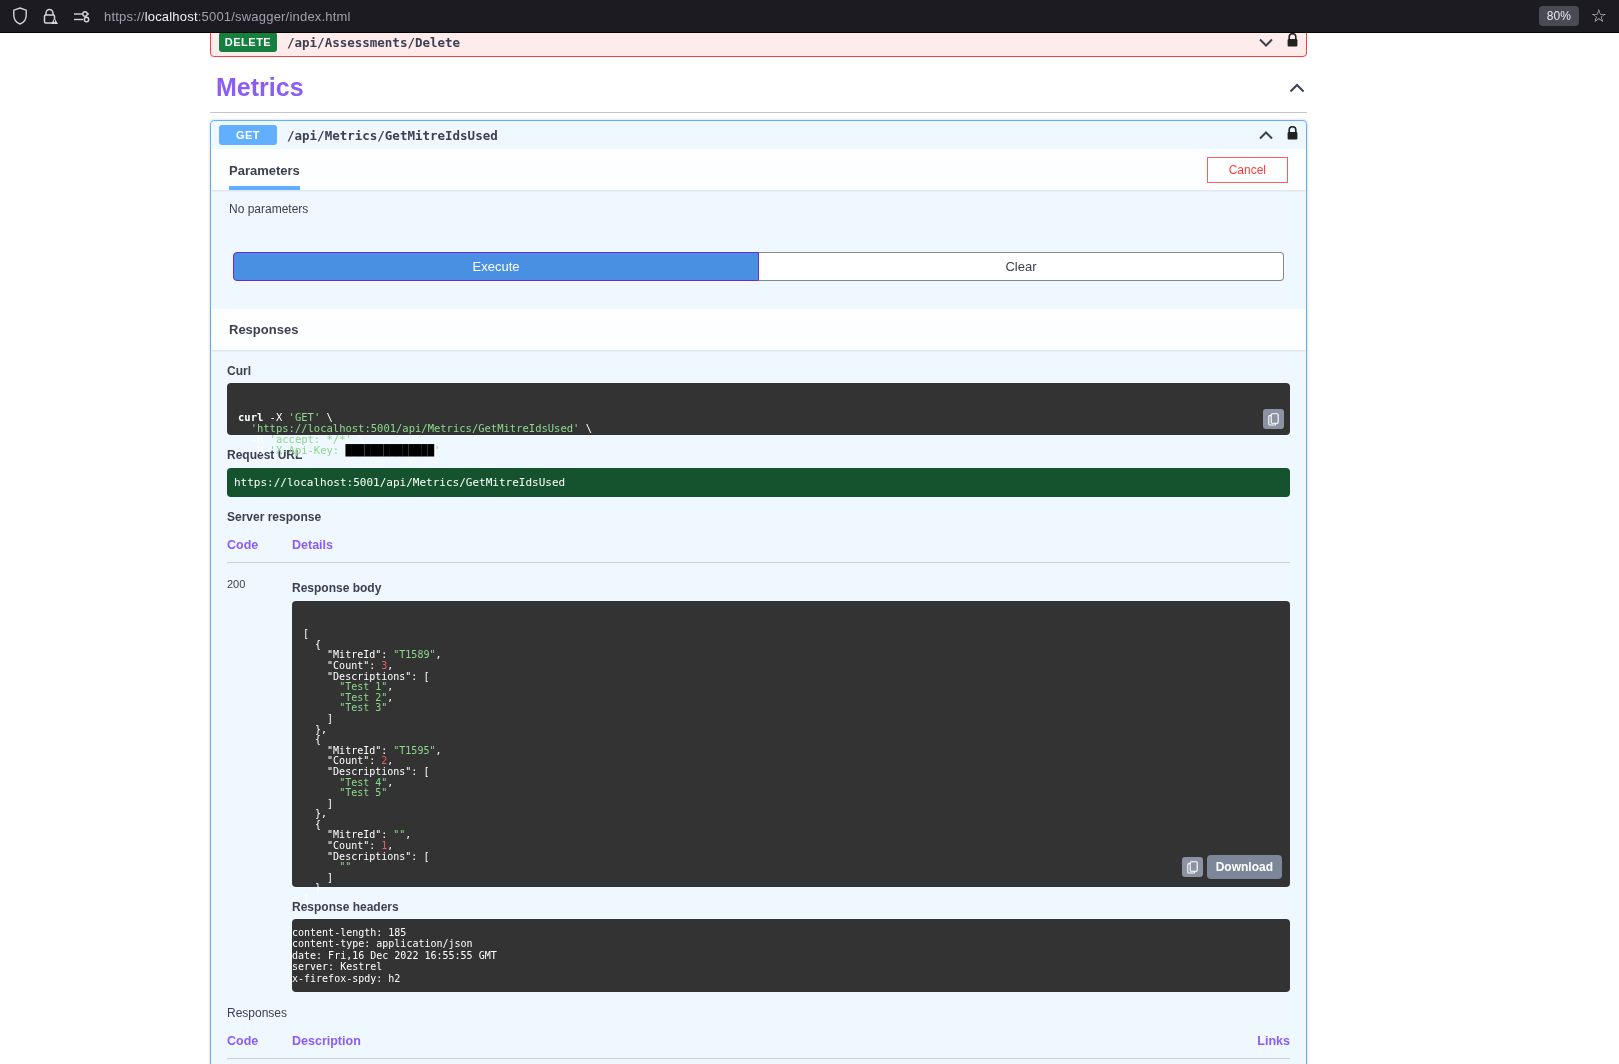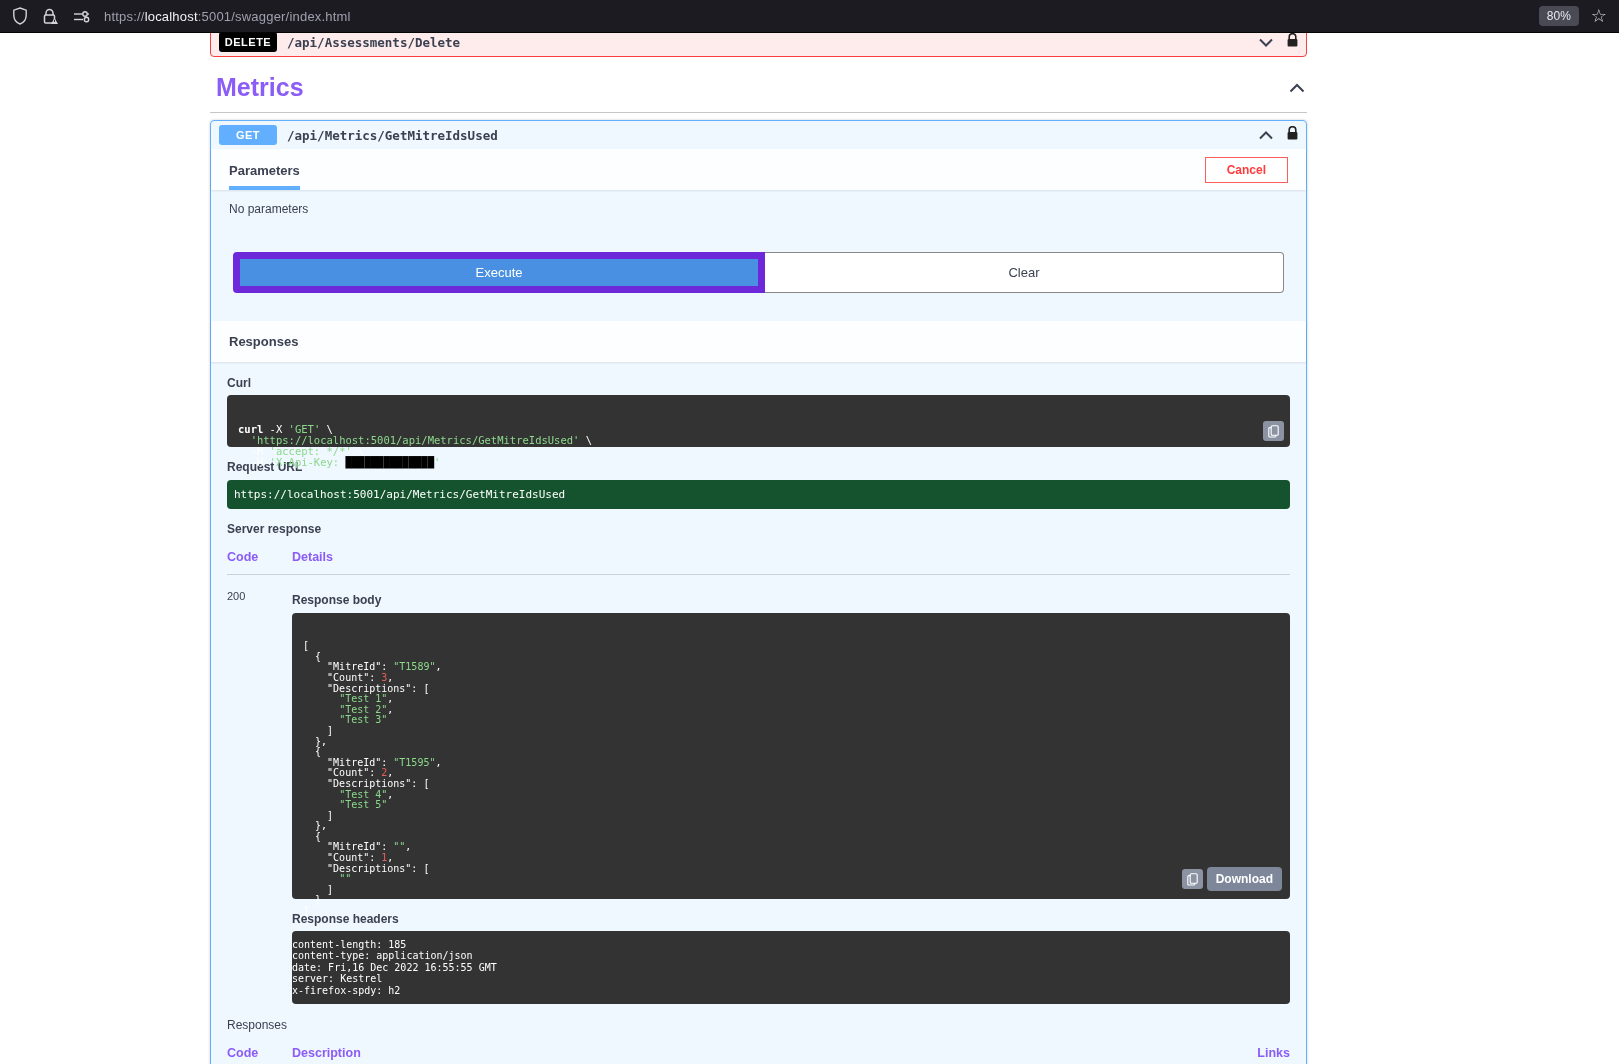--- a/index.html
+++ b/index.html
@@ -21,21 +21,21 @@
   .page { background: #fff; height: 1031px; }
   .content { margin-left: 210px; width: 1097px; }
 
   
   .delete-clip { height: 24px; overflow: hidden; position: relative; }
   .opblock-delete { position: absolute; top: -6px; left: 0; right: 0; height: 30px;
     border: 1px solid #f93e3e; border-radius: 4px; background: rgba(249,62,62,.1);
     box-shadow: 0 0 3px rgba(0,0,0,.19); display: flex; align-items: center; padding: 0 8px; }
   .method-badge { color: #fff; font-weight: bold; font-size: 11px; letter-spacing: .5px;
     border-radius: 3px; text-align: center; padding: 4px 0; width: 58px; }
-  .badge-delete { background: #000000; }
+  .badge-delete { background: #15803d; }
   .badge-get { background: #61affe; }
   .opblock-path { font-family: "DejaVu Sans Mono", monospace; font-weight: bold;
     font-size: 12.5px; color: #3b4151; margin-left: 10px; }
   .row-icons { margin-left: auto; display: flex; align-items: center; gap: 14px; }
 
   
   .section-head { display: flex; align-items: center; justify-content: space-between;
     margin-top: 14px; padding: 2px 2px 10px 6px; border-bottom: 1px solid rgba(59,65,81,.3); }
   .section-title { font-size: 25px; font-weight: bold; color: #8b5cf6; }
 
@@ -45,26 +45,26 @@
   .opblock-summary { display: flex; align-items: center; padding: 4px 8px; height: 28px;
     cursor: pointer; }
   .badge-get { font-size: 11px; padding: 4px 0; }
 
   .opblock-section-header { background: rgba(255,255,255,.8); box-shadow: 0 1px 2px rgba(0,0,0,.1);
     padding: 0 18px; display: flex; justify-content: space-between; align-items: center;
     height: 41px; }
   .tab-item { align-self: flex-end; font-size: 13px; font-weight: bold; color: #3b4151;
     padding-bottom: 8px; border-bottom: 4px solid #61affe; cursor: pointer; }
   .btn-cancel { background: #fff; border: 1.5px solid #ff5c5c; color: #ff3b3b;
-    font-weight: bold; font-size: 12px; border-radius: 0; padding: 5px 21px; cursor: pointer; }
+    font-weight: normal; font-size: 12px; border-radius: 0; padding: 5px 21px; cursor: pointer; }
 
   .parameters-body { padding: 10px 18px 28px; }
   .no-params { font-size: 12px; color: #3b4151; margin-top: 2px; }
   .execute-wrapper { display: flex; margin: 36px 4px 0 4px; }
-  .btn-execute { flex: 1; background: #4990e2; border: 7px solid #6d28d9; color: #fff;
+  .btn-execute { flex: 1; background: #4990e2; border: 1px solid #6d28d9; color: #fff;
     font-size: 13px; text-align: center; padding: 6px 0; border-radius: 4px 0 0 4px; cursor: pointer; }
   .btn-clear { flex: 1; background: #fff; border: 1px solid #888; border-left: none; color: #3b4151;
     font-size: 13px; text-align: center; padding: 6px 0; border-radius: 0 4px 4px 0; cursor: pointer; }
 
   .responses-bar-label { font-size: 13px; font-weight: bold; color: #3b4151; }
 
   .responses-inner { padding: 14px 16px 30px; }
   .block-label { font-size: 12px; font-weight: bold; color: #3b4151; }
 
   .codeblock { background: #333; border-radius: 4px; color: #fff; padding: 7px 11px;

